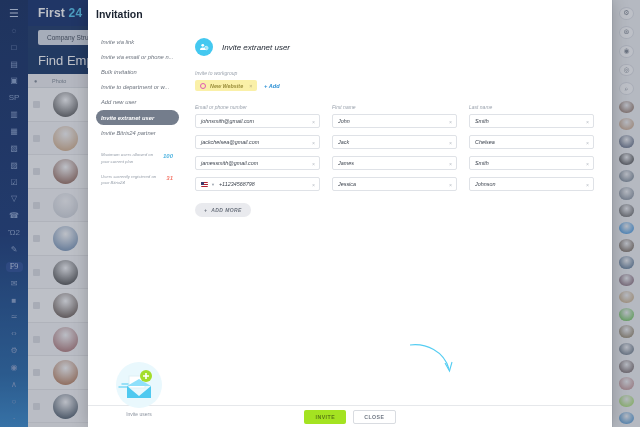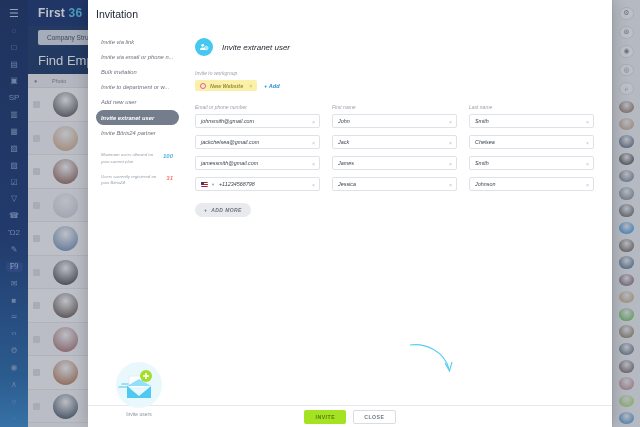--- a/index.html
+++ b/index.html
@@ -100,21 +100,21 @@
   }
   .r-av { width:15px; height:15px; margin:2.4px 0; border-radius:50%; }
 
   
   .scrim { position:absolute; inset:0; background:rgba(35,45,70,0.30); z-index:8; }
   .modal {
     position:absolute; left:88px; top:0; width:524px; height:427px;
     background:#fff; z-index:9; display:flex; flex-direction:column;
     box-shadow:0 0 16px rgba(0,0,0,.22);
   }
-  .modal-title { font-size:10.5px; color:#1b2330; font-weight:normal; padding:8px 0 0 8px; }
+  .modal-title { font-size:10.5px; color:#1b2330; font-weight:bold; padding:8px 0 0 8px; }
 
   .m-body { display:flex; flex:1; min-height:0;font-style:italic; }
   .m-side { width:97px; padding:14px 6px 0 8px; position:relative; }
   .side-item {
     font-size:5.8px; color:#6b727d; padding:4.6px 5px; border-radius:9px;
     white-space:nowrap; overflow:hidden;
   }
   .side-item.active { background:#747d8c; color:#fff; font-weight:bold; }
   .quota { margin-top:12px; padding-left:5px; }
   .quota-row { position:relative; margin-bottom:9px; }
@@ -178,21 +178,21 @@
 </head>
 <body>
 
 <div id="app">
 
   <div class="bg-layer">
 
     <div class="bx-header">
       <div class="bx-logo">
         <span>First</span>
-        <i>36</i>
+        <i>24</i>
       </div>
       <div class="bx-pill">
         <svg viewBox="0 0 10 10">
             <path d="M5 1v8M1 5h8" stroke="#fff" stroke-width="1.4" fill="none"></path>
           </svg>
       </div>
       <div class="fb-btn">FEEDBACK</div>
     </div>
 
     <div class="subbar">

